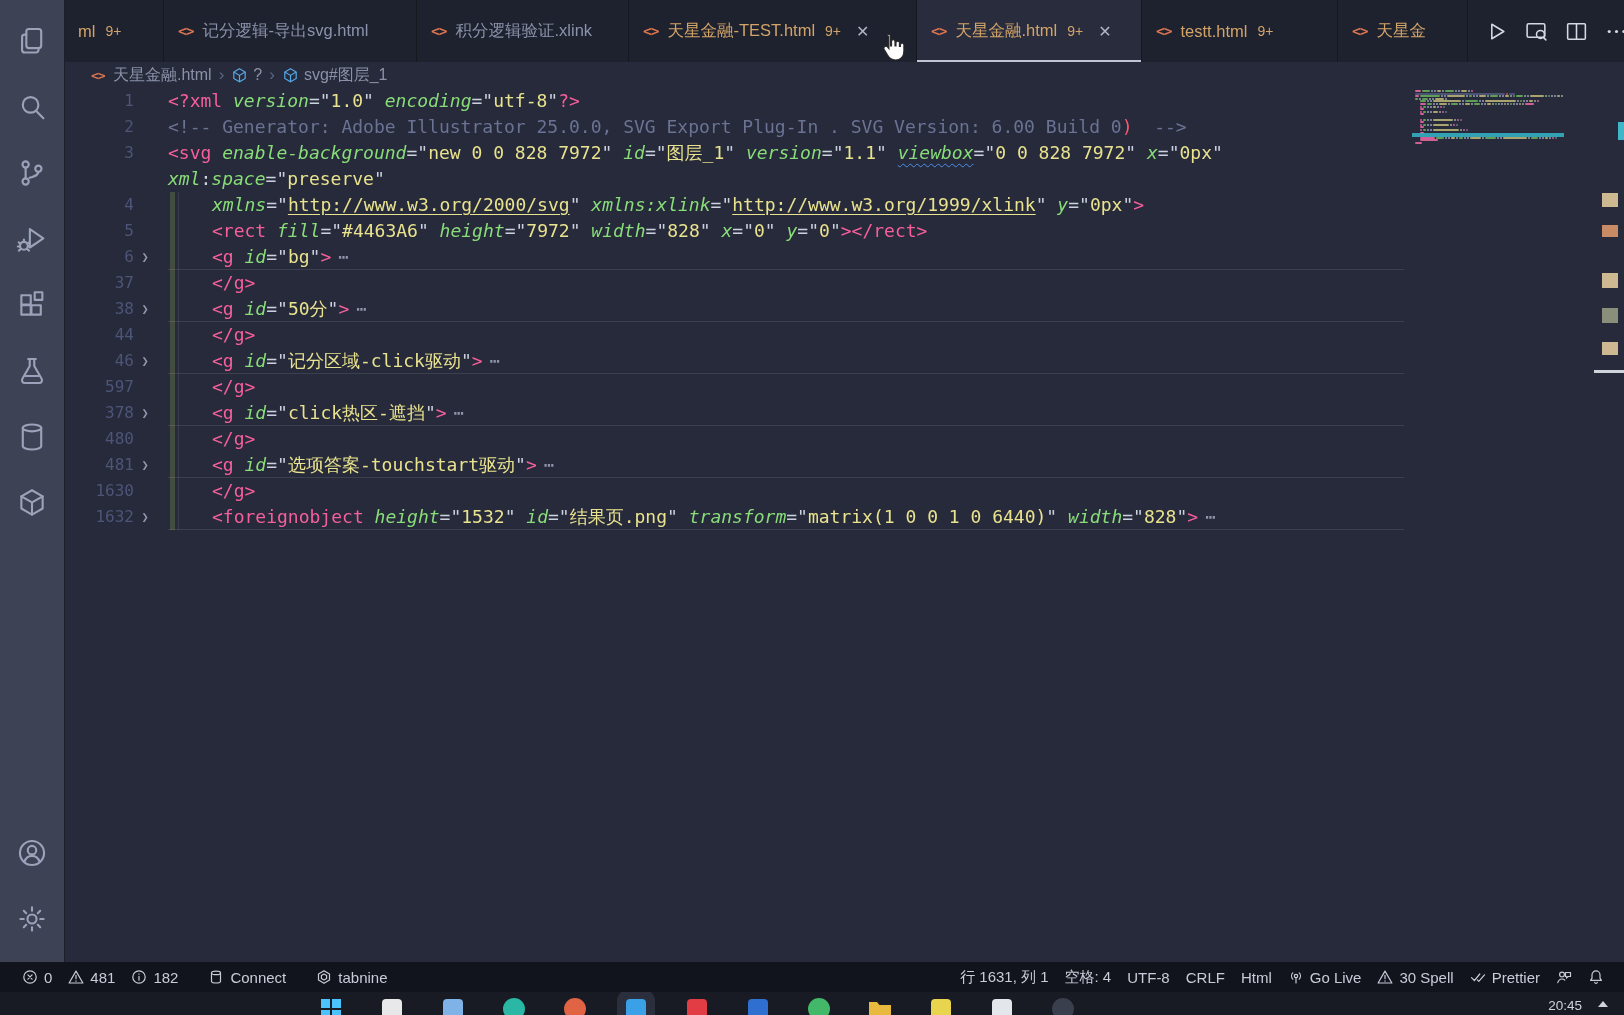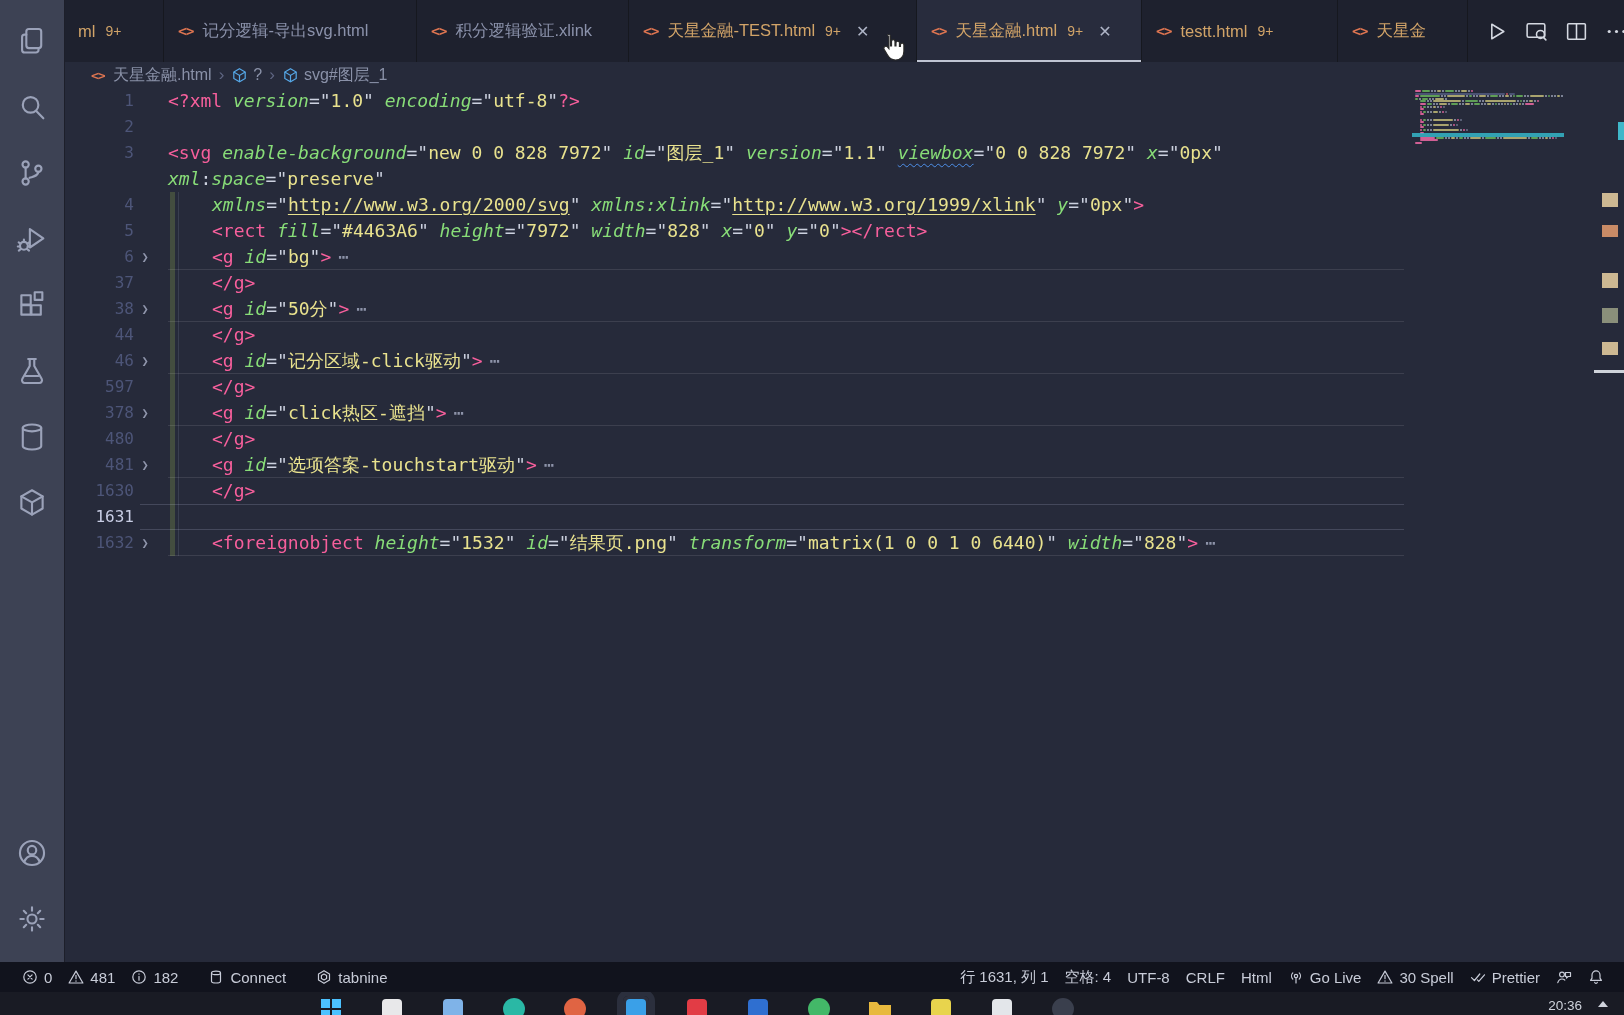--- a/index.html
+++ b/index.html
@@ -255,20 +255,21 @@
           <div class="row">
             <span class="ln">1</span>
             <span class="fold"></span>
             <span class="gut"></span>
             <span class="code" style="padding-left: 0px;"><span class="tk-t">&lt;?xml</span><span class="tk-a"> version</span><span class="tk-o">=</span><span class="tk-q">"</span><span class="tk-s">1.0</span><span class="tk-q">"</span><span class="tk-a"> encoding</span><span class="tk-o">=</span><span class="tk-q">"</span><span class="tk-s">utf-8</span><span class="tk-q">"</span><span class="tk-t">?&gt;</span></span>
           </div>
           <div class="row">
             <span class="ln">2</span>
             <span class="fold"></span>
             <span class="gut"></span>
+            <span class="code" style="padding-left: 0px;"><span class="tk-c">&lt;!-- Generator: Adobe Illustrator 25.0.0, SVG Export Plug-In . SVG Version: 6.00 Build 0</span><span class="tk-r">)</span><span class="tk-c">  --&gt;</span></span>
           </div>
           <div class="row">
             <span class="ln">3</span>
             <span class="fold"></span>
             <span class="gut"></span>
             <span class="code" style="padding-left: 0px;"><span class="tk-t">&lt;svg</span><span class="tk-a"> enable-background</span><span class="tk-o">=</span><span class="tk-q">"</span><span class="tk-s">new 0 0 828 7972</span><span class="tk-q">"</span><span class="tk-a"> id</span><span class="tk-o">=</span><span class="tk-q">"</span><span class="tk-s">图层_1</span><span class="tk-q">"</span><span class="tk-a"> version</span><span class="tk-o">=</span><span class="tk-q">"</span><span class="tk-s">1.1</span><span class="tk-q">"</span><span class="tk-a"> </span><span class="tk-w">viewbox</span><span class="tk-o">=</span><span class="tk-q">"</span><span class="tk-s">0 0 828 7972</span><span class="tk-q">"</span><span class="tk-a"> x</span><span class="tk-o">=</span><span class="tk-q">"</span><span class="tk-s">0px</span><span class="tk-q">"</span></span>
           </div>
           <div class="row">
             <span class="ln"></span>
             <span class="fold"></span>
@@ -351,28 +352,20 @@
             <span class="gut"></span>
             <span class="code" style="padding-left: 44px;"><span class="tk-t">&lt;g</span><span class="tk-a"> id</span><span class="tk-o">=</span><span class="tk-q">"</span><span class="tk-s">选项答案-touchstart驱动</span><span class="tk-q">"</span><span class="tk-t">&gt;</span><span class="tk-e">⋯</span></span>
             <span class="guide"></span>
           </div>
           <div class="row g-m">
             <span class="ln">1630</span>
             <span class="fold"></span>
             <span class="gut"></span>
             <span class="code" style="padding-left: 44px;"><span class="tk-t">&lt;/g&gt;</span></span>
             <span class="guide"></span>
-          </div>
-          <div class="row cur g-m">
-            <span class="ln">1631</span>
-            <span class="fold"></span>
-            <span class="gut"></span>
-            <span class="code" style="padding-left: 44px;"></span>
-            <span class="guide"></span>
-            <span class="curbox"></span>
           </div>
           <div class="row sep g-m">
             <span class="ln">1632</span>
             <span class="fold">❯</span>
             <span class="gut"></span>
             <span class="code" style="padding-left: 44px;"><span class="tk-t">&lt;foreignobject</span><span class="tk-a"> height</span><span class="tk-o">=</span><span class="tk-q">"</span><span class="tk-s">1532</span><span class="tk-q">"</span><span class="tk-a"> id</span><span class="tk-o">=</span><span class="tk-q">"</span><span class="tk-s">结果页.png</span><span class="tk-q">"</span><span class="tk-a"> transform</span><span class="tk-o">=</span><span class="tk-q">"</span><span class="tk-s">matrix(1 0 0 1 0 6440)</span><span class="tk-q">"</span><span class="tk-a"> width</span><span class="tk-o">=</span><span class="tk-q">"</span><span class="tk-s">828</span><span class="tk-q">"</span><span class="tk-t">&gt;</span><span class="tk-e">⋯</span></span>
             <span class="guide"></span>
           </div>
         </div>
       <div id="minimap">
@@ -739,21 +732,21 @@
         <div class="tb-ico"><svg viewBox="0 0 26 26">
             <rect x="3" y="3" width="20" height="20" rx="4" fill="#e8d44d"></rect>
           </svg></div>
         <div class="tb-ico"><svg viewBox="0 0 26 26">
             <rect x="3" y="3" width="20" height="20" rx="4" fill="#e3e6ea"></rect>
           </svg></div>
         <div class="tb-ico"><svg viewBox="0 0 26 26">
             <circle cx="13" cy="13" r="11" fill="#3a3f4d"></circle>
           </svg></div>
       </div>
-    <div id="tb-clock"><span>20:36</span></div>
+    <div id="tb-clock"><span>20:45</span></div>
     <div id="tb-tray"></div>
   </div>
 
   <div id="cursor">
     <svg width="28" height="32" viewBox="0 0 24 28">
       <path d="M9 2.2c1 0 1.7.8 1.7 1.7v8.2h.9V8.3c0-.9.7-1.6 1.5-1.6s1.5.7 1.5 1.6v3.9h.9V9.6c0-.9.7-1.6 1.5-1.6s1.5.7 1.5 1.6v3h.9v-1.3c0-.9.7-1.6 1.5-1.6s1.5.7 1.5 1.6v5.6c0 4.6-3 7.6-7.4 7.6-3.4 0-5.3-1.5-6.9-4.3l-3-5c-.5-.9-.2-2 .7-2.5.8-.5 1.8-.2 2.4.5l1.1 1.4V3.9C7.3 3 8 2.2 9 2.2z" fill="#ffffff" stroke="#2a2a2a" stroke-width="1"></path>
     </svg>
   </div>
 </div>
 

